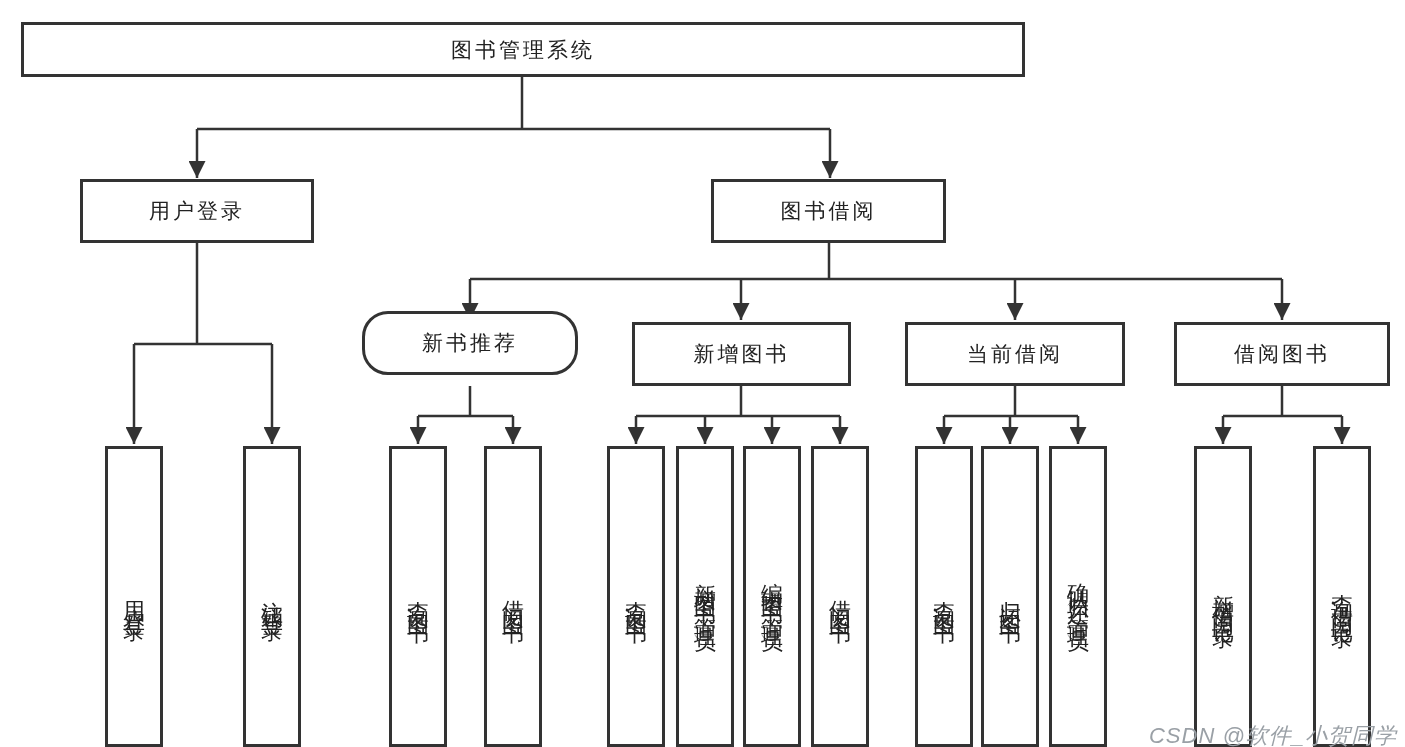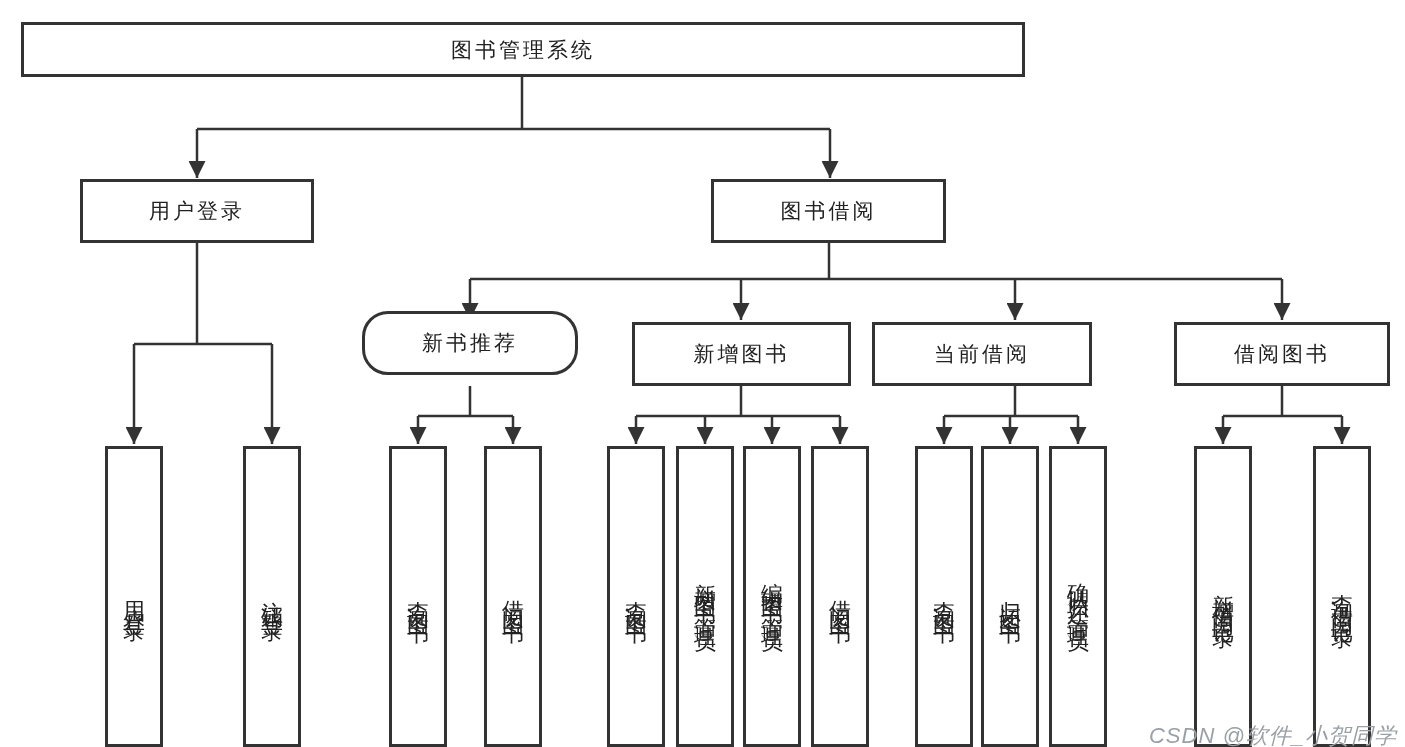--- a/index.html
+++ b/index.html
@@ -104,21 +104,21 @@
   <div class="box h" style="left:711px;top:170px;width:235px;height:64px;">
     <span class="lbl">图书借阅</span>
   </div>
 
   <div class="box h" style="left:362px;top:302px;width:216px;height:64px;border-radius:26px;">
     <span class="lbl">新书推荐</span>
   </div>
   <div class="box h" style="left:632px;top:313px;width:219px;height:64px;">
     <span class="lbl">新增图书</span>
   </div>
-  <div class="box h" style="left:872px;top:313px;width:220px;height:64px;text-align:center;">
+  <div class="box h" style="left:905px;top:313px;width:220px;height:64px;text-align:center;">
     <span class="lbl">当前借阅</span>
   </div>
   <div class="box h" style="left:1174px;top:313px;width:216px;height:64px;">
     <span class="lbl">借阅图书</span>
   </div>
 
   <div class="box v" style="left:105px;top:437px;width:58px;height:301px;">
     <span class="lbl">用户登录</span>
   </div>
   <div class="box v" style="left:243px;top:437px;width:58px;height:301px;">

